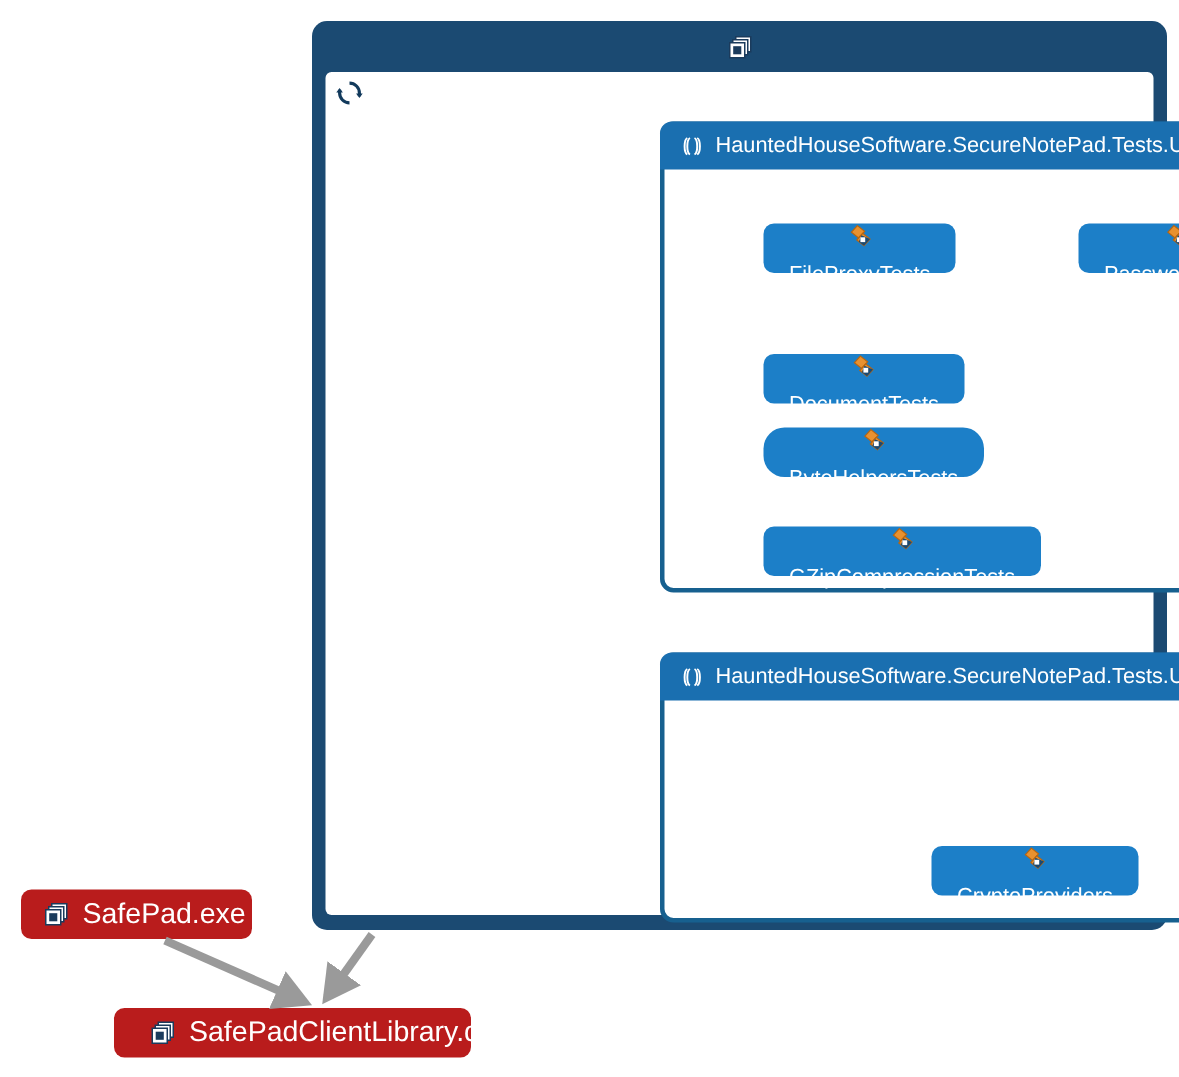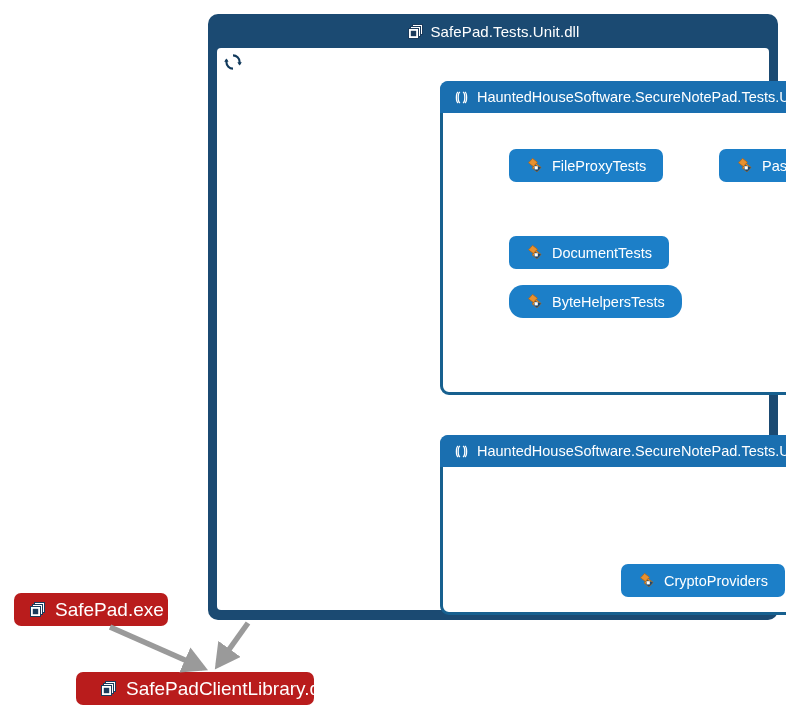--- a/index.html
+++ b/index.html
@@ -117,20 +117,21 @@
     background: #1c7fc8;
     border-radius: 7px;
     display: flex;
     align-items: center;
     gap: 9px;
     padding: 0 17px;
     color: #ffffff;
     font-size: 14.5px;
     white-space: nowrap;
     box-sizing: border-box;
+    flex-direction: column;
   }
 
   
   .asm-node {
     position: absolute;
     height: 33px;
     background: #b91c1c;
     border-radius: 7px;
     display: flex;
     align-items: center;
@@ -177,21 +178,20 @@
 
     <div class="assembly-title">
       <span class="icon">
         <svg width="17" height="17" viewBox="0 0 17 17">
           <rect x="5.5" y="1.5" width="10" height="10" fill="#ffffff" stroke="#1b3b5c" stroke-width="1"></rect>
           <rect x="3.5" y="3.5" width="10" height="10" fill="#ffffff" stroke="#1b3b5c" stroke-width="1"></rect>
           <rect x="1.5" y="5.5" width="10" height="10" fill="#ffffff" stroke="#1b3b5c" stroke-width="1"></rect>
           <rect x="3.8" y="7.8" width="5.4" height="5.4" fill="#1b3b5c"></rect>
         </svg>
       </span>
-      <span>SafePad.Tests.Unit.dll</span>
     </div>
 
     <div class="assembly-body">
 
       <span class="icon refresh-icon">
         <svg width="20" height="20" viewBox="0 0 20 20">
           <path d="M10 3.4 A6.6 6.6 0 0 1 16.6 10 L16.6 12.2" fill="none" stroke="#123a5c" stroke-width="2.1"></path>
           <path d="M10 16.6 A6.6 6.6 0 0 1 3.4 10 L3.4 7.8" fill="none" stroke="#123a5c" stroke-width="2.1"></path>
           <path d="M16.6 13.4 L14.4 10.3 L18.8 10.3 Z" fill="#123a5c"></path>
           <path d="M3.4 6.6 L5.6 9.7 L1.2 9.7 Z" fill="#123a5c"></path>
@@ -254,20 +254,31 @@
               <svg width="17" height="17" viewBox="0 0 17 17">
                 <path d="M6.6 1.4 L11.4 5.2 L7.4 9.6 L2.6 5.8 Z" fill="#e8912f" stroke="#b8650f" stroke-width="0.8"></path>
                 <path d="M10.2 6.6 L15 10.4 L11 14.8 L6.2 11 Z" fill="#e8912f" stroke="#b8650f" stroke-width="0.8"></path>
                 <path d="M9.3 7.9 L15 10.4 L11 14.8 L7.6 12.1 Z" fill="#1b4a72"></path>
                 <rect x="8.6" y="9.2" width="3.2" height="3.2" fill="#ffffff"></rect>
               </svg>
             </span>
             <span>ByteHelpersTests</span>
           </div>
 
+          <div class="test-node" style="left:66px; top:238px;">
+            <span class="icon">
+              <svg width="17" height="17" viewBox="0 0 17 17">
+                <path d="M6.6 1.4 L11.4 5.2 L7.4 9.6 L2.6 5.8 Z" fill="#e8912f" stroke="#b8650f" stroke-width="0.8"></path>
+                <path d="M10.2 6.6 L15 10.4 L11 14.8 L6.2 11 Z" fill="#e8912f" stroke="#b8650f" stroke-width="0.8"></path>
+                <path d="M9.3 7.9 L15 10.4 L11 14.8 L7.6 12.1 Z" fill="#1b4a72"></path>
+                <rect x="8.6" y="9.2" width="3.2" height="3.2" fill="#ffffff"></rect>
+              </svg>
+            </span>
+            <span>GZipCompressionTests</span>
+          </div>
 
         </div>
       </div>
 
       <div class="ns-panel" id="ns-cryptoproviders" style="left:223px; top:387px; width:525px; height:180px;">
         <div class="ns-header">
           <span class="icon">
             <svg width="15" height="15" viewBox="0 0 15 15">
               <path d="M6 2 C3.6 3.2 3.6 11.8 6 13" fill="none" stroke="#ffffff" stroke-width="1.3"></path>
               <path d="M4.2 2 C1.8 3.2 1.8 11.8 4.2 13" fill="none" stroke="#ffffff" stroke-width="1.3"></path>

